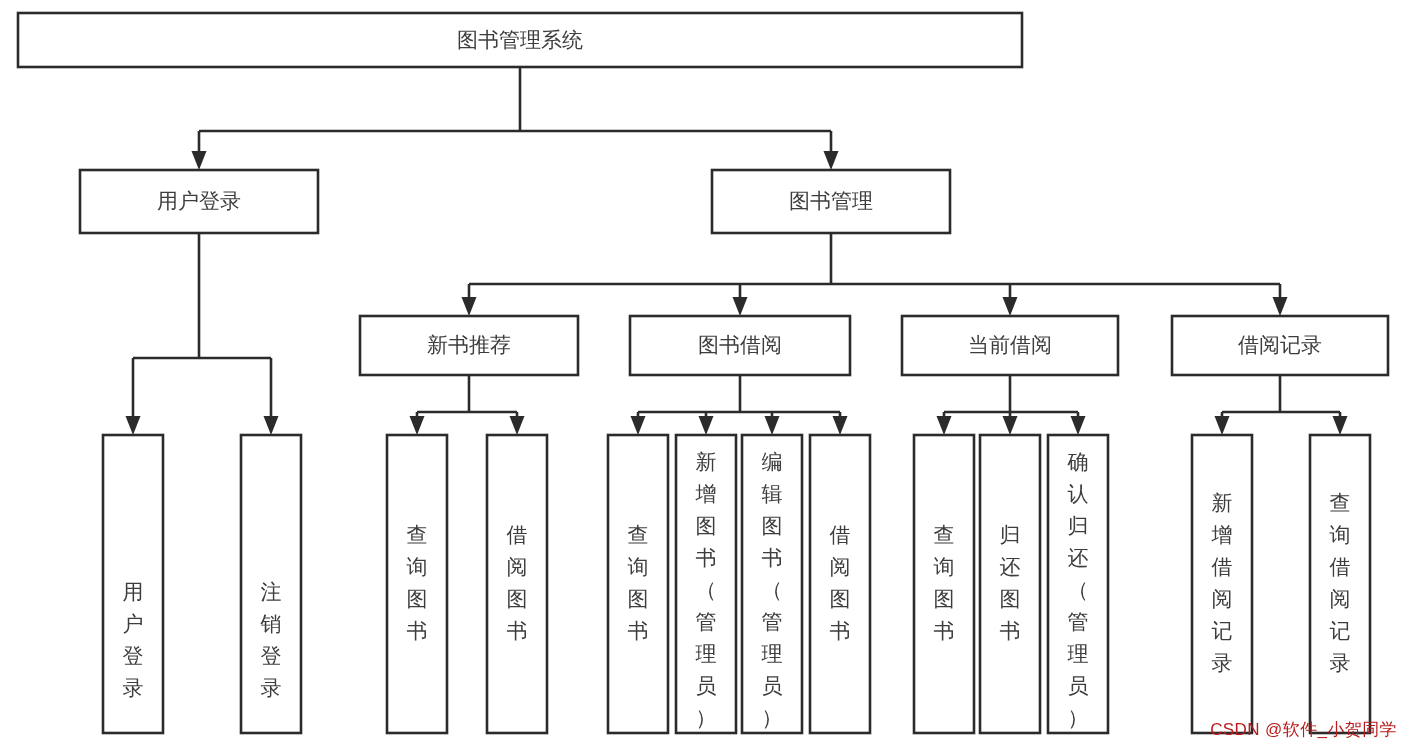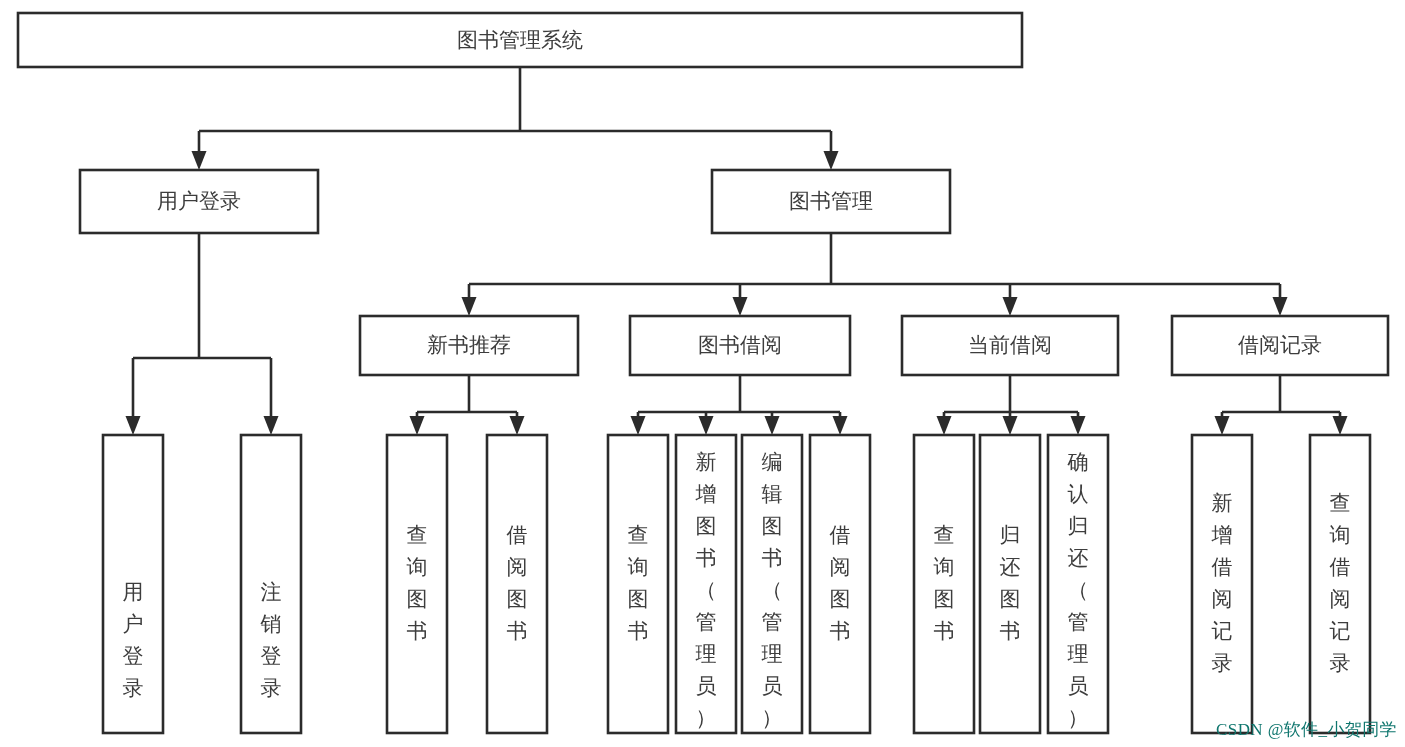--- a/index.html
+++ b/index.html
@@ -51,23 +51,23 @@
   .node-label-v {
     font-family: "Liberation Sans", "DejaVu Sans", sans-serif;
     font-size: 21px;
     fill: #3d3d3d;
     text-anchor: middle;
   }
   .watermark-text {
     position: absolute;
     right: 8px;
     bottom: 6px;
-    font-family: Liberation Serif, serif;
+    font-family: Liberation Sans, sans-serif;
     font-size: 17px;
-    color: #0f766e;
+    color: #b91c1c;
     white-space: nowrap;
     letter-spacing: 0.4px;
     user-select: none;
   }
 </style>
 </head>
 <body>
 
 <div id="diagram-root">
   <svg class="diagram-canvas" viewBox="0 0 1405 747" xmlns="http://www.w3.org/2000/svg">

